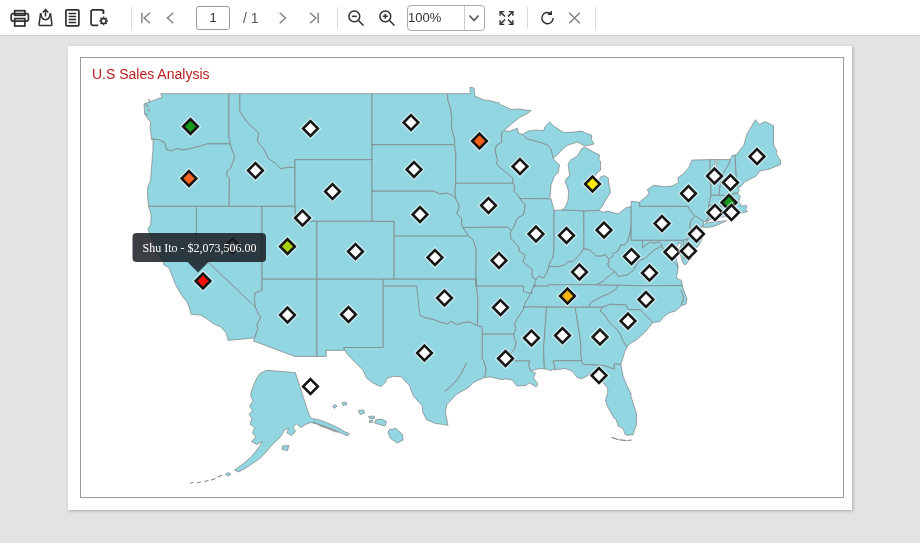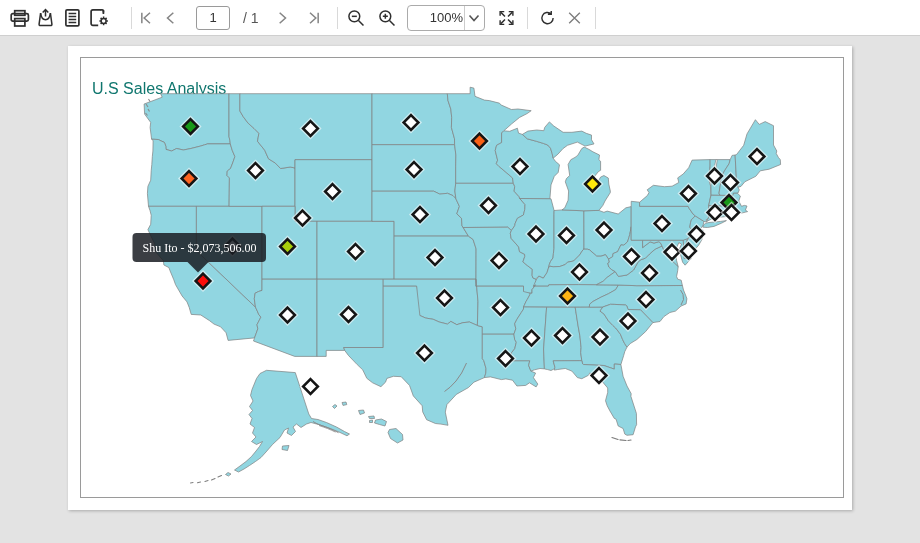--- a/index.html
+++ b/index.html
@@ -1,23 +1,23 @@
 <!DOCTYPE html>
 <html><head><meta charset="utf-8"><style>
 *{margin:0;padding:0;box-sizing:border-box}
 body{width:920px;height:543px;font-family:"Liberation Sans",sans-serif;background:#e3e3e3;overflow:hidden;position:relative}
 .toolbar{position:absolute;left:0;top:0;width:920px;height:36px;background:#fff;border-bottom:1px solid #cfcfcf}
 .pageno{position:absolute;left:196px;top:6px;width:34px;height:24px;border:1px solid #9a9a9a;border-radius:3px;background:#fff;font-size:13px;color:#333;text-align:center;line-height:22px}
 .of{position:absolute;left:243px;top:10px;font-size:14px;color:#555}
 .combo{position:absolute;left:407px;top:5px;width:78px;height:26px;border:1px solid #ababab;border-radius:4px;background:#fff}
-.combo .t{position:absolute;left:0;top:0;width:55px;height:24px;font-size:13px;color:#333;text-align:right;line-height:24px}
+.combo .t{position:absolute;left:0;top:0;width:55px;height:24px;font-size:13px;color:#333;text-align:left;line-height:24px}
 .combo .d{position:absolute;left:56px;top:0px;width:1px;height:24px;background:#ccc}
 .page{position:absolute;left:68px;top:46px;width:784px;height:464px;background:#fff;box-shadow:1px 1px 3px rgba(0,0,0,0.25)}
 .inner{position:absolute;left:12px;top:11px;width:764px;height:441px;border:1px solid #9a9a9a}
-.title{position:absolute;left:11px;top:22px;font-size:16px;color:#0f766e}
+.title{position:absolute;left:11px;top:8px;font-size:14px;color:#b91c1c}
 </style></head><body>
 <div class="page">
     <div class="inner">
       <div class="title">U.S Sales Analysis</div>
     </div>
   </div>
 <svg width="920" height="543" style="position:absolute;left:0;top:0">
 <g fill="#91d6e1" stroke="#7f7f7f" stroke-width="0.7" stroke-linejoin="round">
 <path d="M160.6,93.7L162.2,97.2L144.1,104.0L144.6,114.1L150.7,122.4L150.1,127.5L151.6,139.2L158.3,139.5L161.0,140.9L164.4,142.4L165.8,146.1L166.0,149.4L171.6,151.0L176.6,148.5L183.4,150.0L190.9,148.5L200.8,146.0L204.6,144.8L207.6,143.9L230.3,143.9L229.9,140.5L229.0,136.7L229.0,93.7Z"></path>
       <path d="M151.6,139.2L158.3,139.5L161.0,140.9L164.4,142.4L165.8,146.1L166.0,149.4L171.6,151.0L176.6,148.5L183.4,150.0L190.9,148.5L200.8,146.0L204.6,144.8L207.6,143.9L230.3,143.9L232.2,150.2L234.9,156.6L232.7,162.9L230.5,168.5L227.2,171.1L227.0,175.5L229.4,177.9L229.1,206.3L148.5,206.3L147.4,193.5L147.9,186.4L150.7,180.2L151.2,170.8L151.8,164.5L152.3,156.6L152.9,151.0L153.1,140.5Z"></path>

